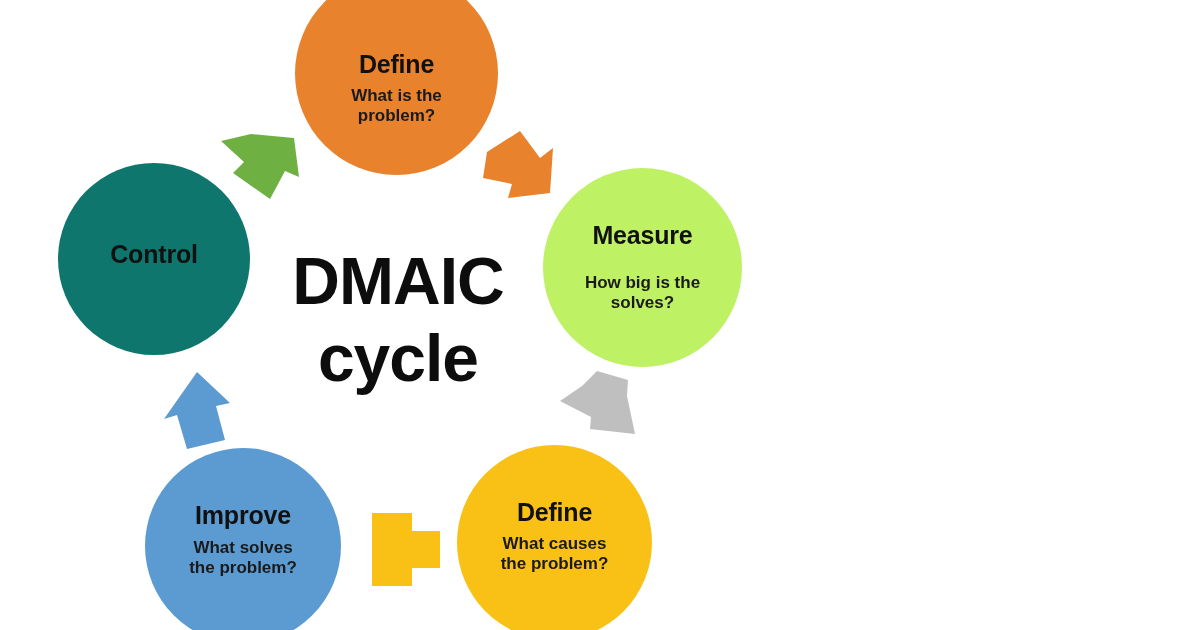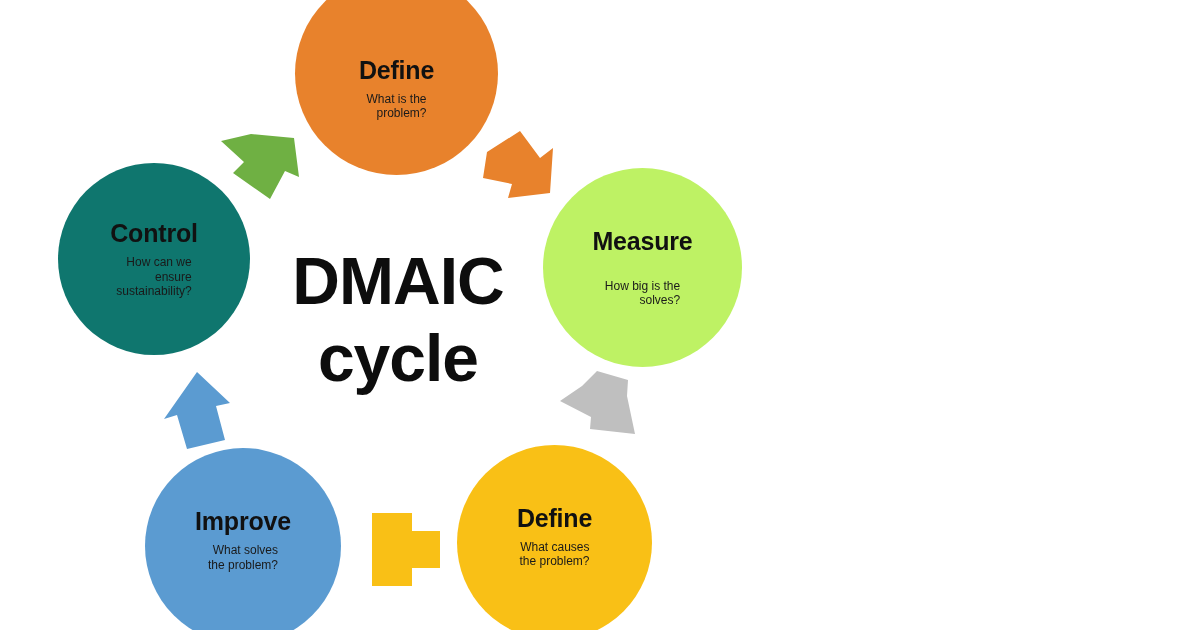--- a/index.html
+++ b/index.html
@@ -39,27 +39,26 @@
   }
   .node .node-title {
     font-weight: bold;
     font-size: 25px;
     line-height: 1.05;
     letter-spacing: -0.2px;
     margin: 0 0 9px 0;
     color: #111111;
   }
   .node .node-question {
-    font-size: 12px;
+    font-size: 17px;
     line-height: 1.18;
-    font-weight: normal;
+    font-weight: bold;
     color: #1a1a1a;
     padding: 0 16px;
     white-space: pre-line;
-    text-align: right;
   }
 
   
   #node-define {
     left: 275px;
     top: -28px;
     width: 203px;
     height: 203px;
     padding-top: 30px;
   }
@@ -167,22 +166,19 @@
     </div>
 
     <div class="node" id="node-improve" style="background:#5B9BD1;">
       <div class="node-title">Improve</div>
       <div class="node-question">What solves
 the problem?</div>
     </div>
 
     <div class="node" id="node-control" style="background:#0f766e;">
       <div class="node-title">Control</div>
-      <div class="node-question">How can we
-ensure
-sustainability?</div>
     </div>
 
     <div id="center-label">DMAIC
 cycle</div>
 
   </div>
 </div>
 
 </body></html>

